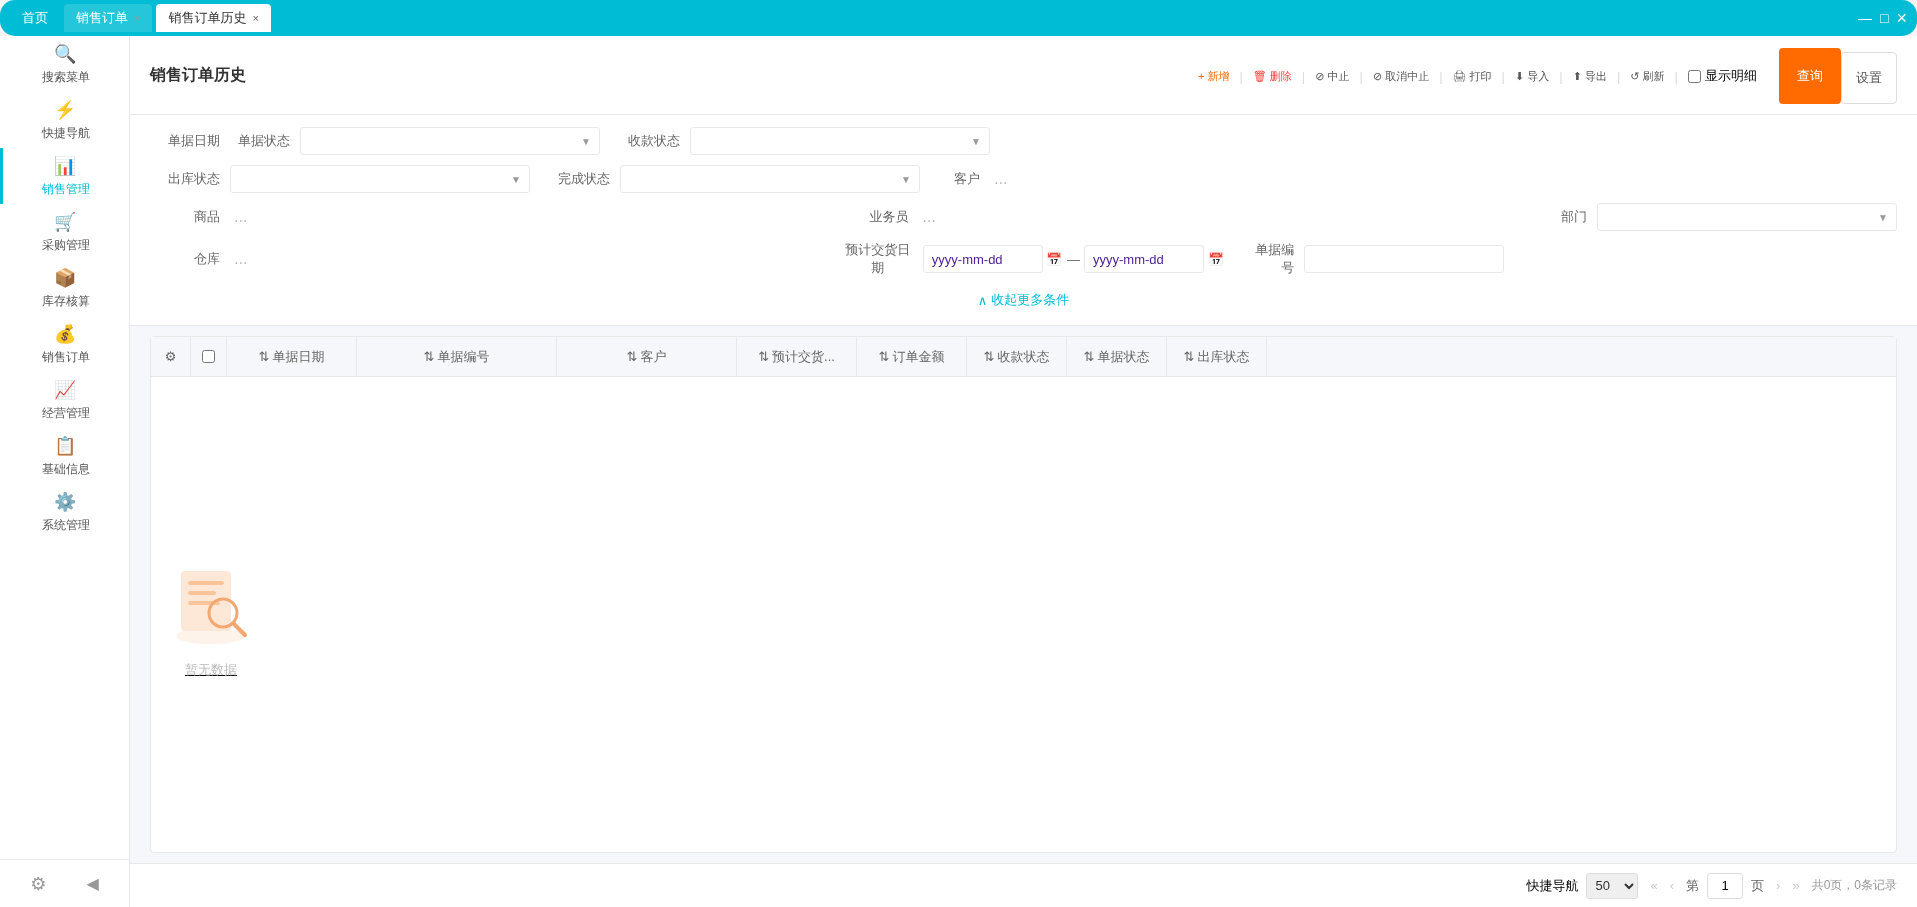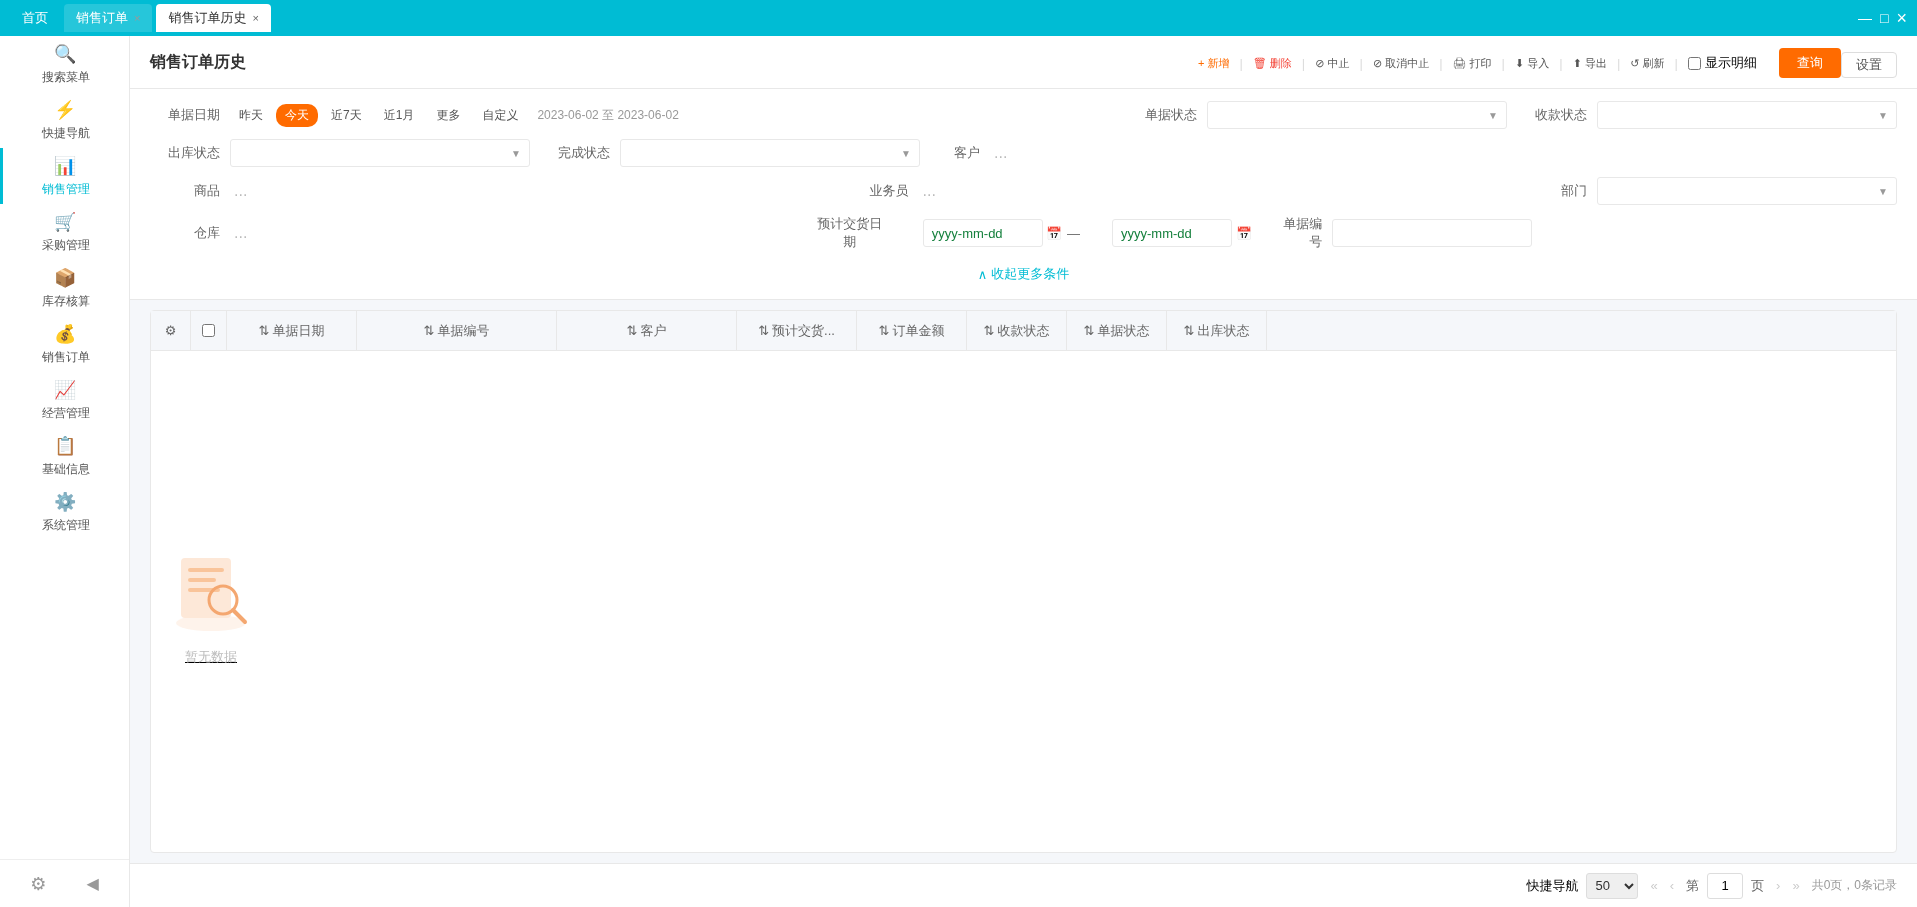--- a/index.html
+++ b/index.html
@@ -1,19 +1,19 @@
 <!DOCTYPE html>
 <html><head>
   <meta charset="utf-8">
   <style>
     * { box-sizing: border-box; margin: 0; padding: 0; font-family: 'Microsoft YaHei', Arial, sans-serif; font-size: 13px; }
     body { display: flex; flex-direction: column; height: 907px; width: 1917px; overflow: hidden; background: #f5f5f5; }
 
     
-    .topbar { height: 36px; background: #00bcd4; display: flex; align-items: center; padding: 0 10px; gap: 4px; flex-shrink: 0; }
+    .topbar { height: 36px; background: #00bcd4; display: flex; align-items: center; padding: 0 10px; gap: 4px; flex-shrink: 0; border-radius: 15px; }
     .tab-item { height: 28px; padding: 0 12px; display: flex; align-items: center; gap: 6px; border-radius: 4px 4px 0 0; cursor: pointer; font-size: 13px; color: #fff; background: rgba(255,255,255,0.15); }
     .tab-item.active { background: #fff; color: #333; }
     .tab-item .close-icon { font-size: 11px; color: #999; cursor: pointer; }
     .tab-item.active .close-icon { color: #666; }
     .tab-home { background: transparent; color: #fff; }
     .topbar-right { margin-left: auto; display: flex; align-items: center; gap: 8px; color: #fff; font-size: 18px; cursor: pointer; }
 
     
     .main-layout { display: flex; flex: 1; overflow: hidden; }
 
@@ -31,35 +31,35 @@
     .page-title { font-size: 16px; font-weight: bold; color: #333; padding-bottom: 12px; }
     .toolbar { display: flex; align-items: center; gap: 10px; padding-bottom: 10px; }
     .toolbar-btn { display: flex; align-items: center; gap: 3px; cursor: pointer; color: #555; font-size: 11px; }
     .toolbar-btn.orange { color: #ff6b00; }
     .toolbar-btn.red { color: #f44336; }
     .toolbar-sep { color: #ddd; }
     .show-detail { display: flex; align-items: center; gap: 4px; }
     .show-detail input[type=checkbox] { cursor: pointer; }
 
     .query-btn { background: #ff6b00; color: #fff; border: none; border-radius: 4px; padding: 6px 18px; cursor: pointer; font-size: 13px; }
-    .settings-btn { background: #fff; color: #555; border: 1px solid #ddd; border-radius: 4px; padding: 3px 14px; cursor: pointer; font-size: 13px; margin-top: 4px; }
+    .settings-btn { background: #fff; color: #555; border: 1px solid #ddd; border-radius: 4px; padding: 16px 14px; cursor: pointer; font-size: 13px; margin-top: 4px; }
 
     
     .filter-area { background: #fff; padding: 12px 20px; border-bottom: 1px solid #e8e8e8; flex-shrink: 0; }
     .filter-row { display: flex; align-items: center; margin-bottom: 10px; gap: 0; }
     .filter-label { width: 80px; color: #666; text-align: right; padding-right: 10px; flex-shrink: 0; }
     .filter-control { flex: 1; display: flex; align-items: center; gap: 6px; }
     .date-btns { display: flex; align-items: center; gap: 4px; }
     .date-btn { padding: 2px 8px; border-radius: 3px; cursor: pointer; color: #555; font-size: 12px; border: 1px solid transparent; }
     .date-btn.active { background: #ff6b00; color: #fff; border-radius: 10px; }
     .date-range { font-size: 12px; color: #999; margin-left: 4px; }
     .select-control { flex: 1; height: 28px; border: 1px solid #e8e8e8; border-radius: 3px; padding: 0 8px; display: flex; align-items: center; justify-content: space-between; cursor: pointer; background: #fff; max-width: 320px; }
     .select-control .arrow { color: #999; font-size: 10px; }
     .ellipsis-btn { color: #bbb; cursor: pointer; font-size: 16px; margin-left: 4px; }
-    .date-input { height: 28px; border: 1px solid #e8e8e8; border-radius: 3px; padding: 0 8px; color: #15803d; font-size: 12px; width: 120px; display: flex; align-items: center; margin-left: 28px; }
+    .date-input { height: 28px; border: 1px solid #e8e8e8; border-radius: 3px; padding: 0 8px; color: #4c1d95; font-size: 12px; width: 120px; display: flex; align-items: center; }
     .date-icon { color: #bbb; margin-left: 4px; cursor: pointer; }
     .dash { color: #666; margin: 0 4px; }
 
     .collapse-bar { text-align: center; padding: 4px 0; cursor: pointer; color: #00bcd4; font-size: 12px; display: flex; align-items: center; justify-content: center; gap: 4px; }
 
     
     .table-area { flex: 1; overflow: auto; padding: 10px 20px; display: flex; flex-direction: column; }
     .table-container { background: #fff; border: 1px solid #e8e8e8; border-radius: 4px; flex: 1; display: flex; flex-direction: column; }
     .table-header { display: flex; align-items: center; background: #f5f7fa; border-bottom: 1px solid #e8e8e8; height: 40px; }
     .th { display: flex; align-items: center; justify-content: center; padding: 0 8px; color: #666; font-size: 12px; gap: 3px; flex-shrink: 0; border-right: 1px solid #e8e8e8; height: 100%; }
@@ -185,31 +185,20 @@
           <button class="query-btn">查询</button>
           <button class="settings-btn">设置</button>
         </div>
       </div>
     </div>
 
     <div class="filter-area">
 
       <div class="filter-row">
         <span class="filter-label">单据日期</span>
-        <div class="filter-control">
-          <div class="date-btns">
-            <span class="date-btn">昨天</span>
-            <span class="date-btn active">今天</span>
-            <span class="date-btn">近7天</span>
-            <span class="date-btn">近1月</span>
-            <span class="date-btn">更多</span>
-            <span class="date-btn">自定义</span>
-          </div>
-          <span class="date-range">2023-06-02 至 2023-06-02</span>
-        </div>
         <span class="filter-label" style="width:70px;text-align:right;padding-right:10px;">单据状态</span>
         <div class="select-control" style="max-width:300px;width:300px;">
           <span></span>
           <span class="arrow">▼</span>
         </div>
         <span style="flex:0 0 20px;"></span>
         <span class="filter-label" style="width:70px;text-align:right;padding-right:10px;">收款状态</span>
         <div class="select-control" style="max-width:300px;width:300px;">
           <span></span>
           <span class="arrow">▼</span>

